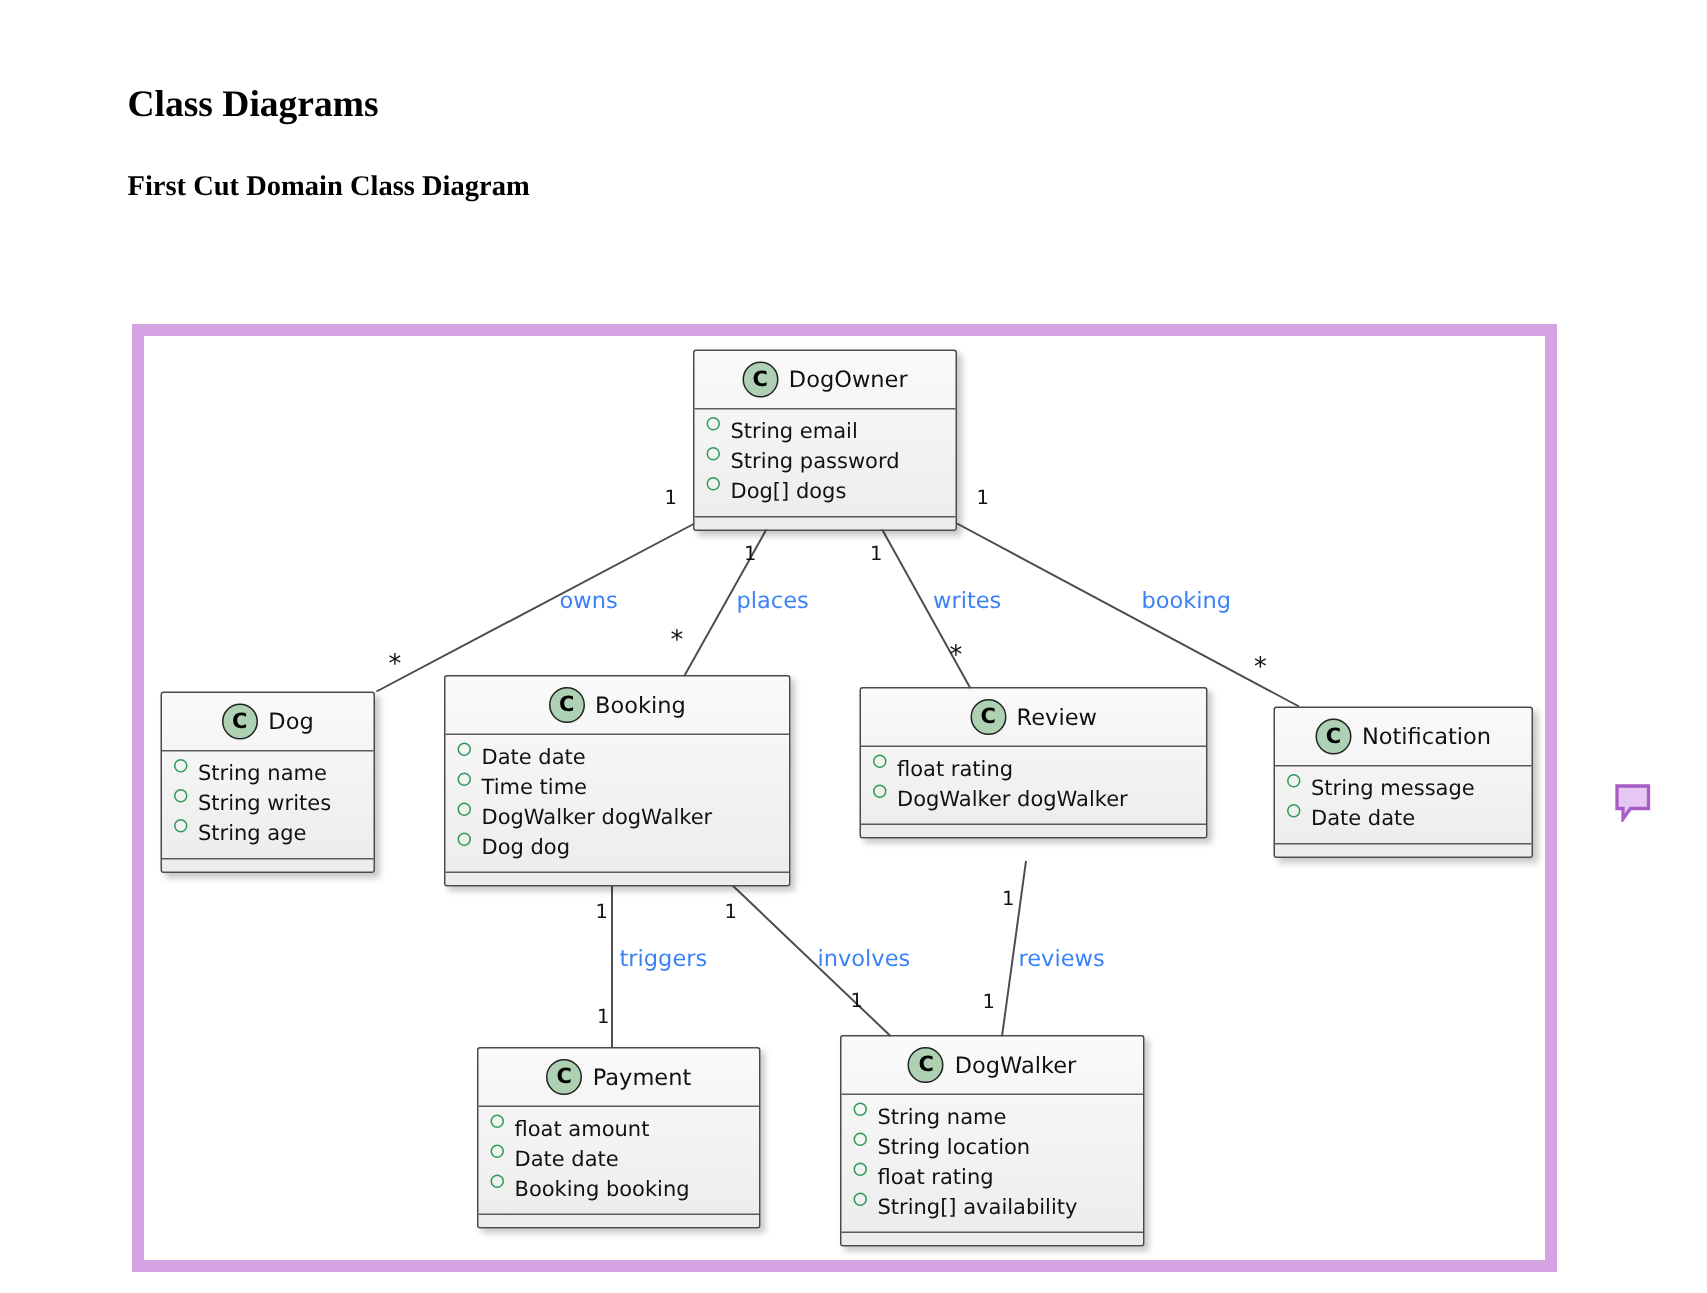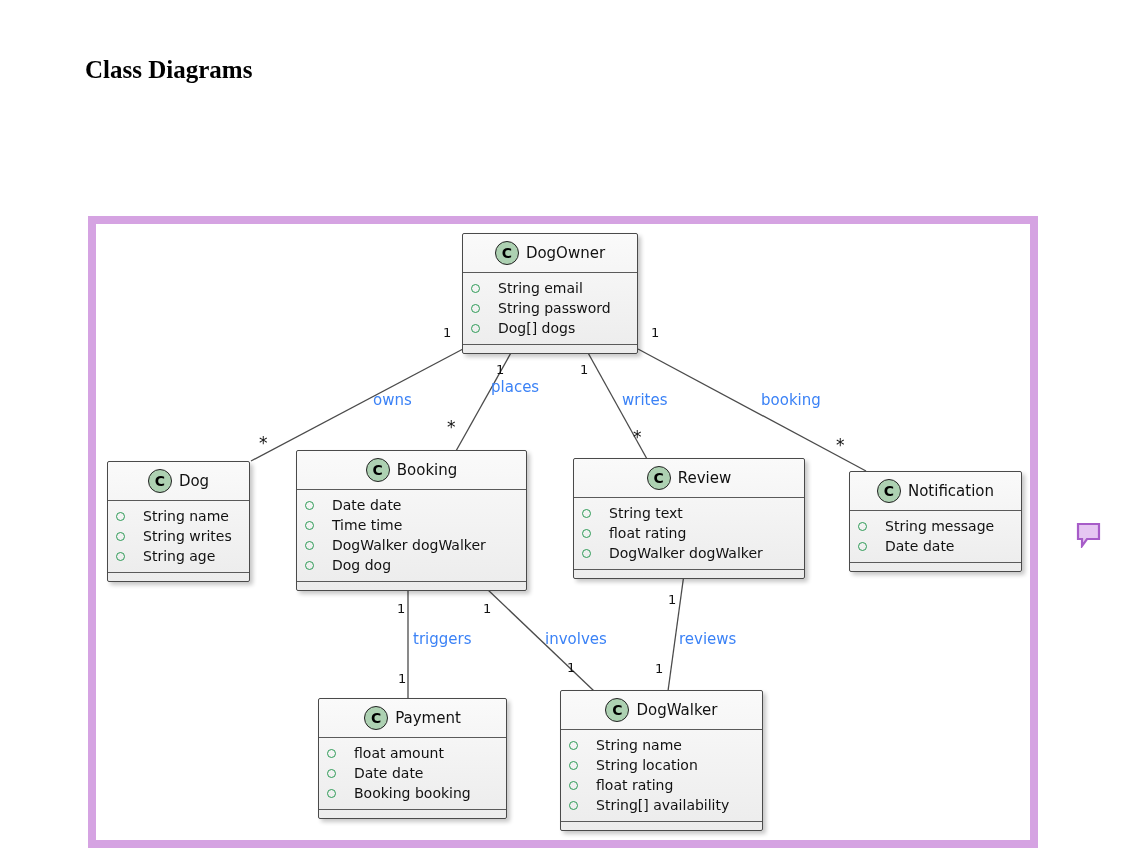--- a/index.html
+++ b/index.html
@@ -31,37 +31,38 @@
     border-bottom:1px solid #5a5a5a;
   }
   .c-circle{
     display:inline-flex;align-items:center;justify-content:center;
     width:22px;height:22px;border-radius:50%;
     background:#add1b2;border:1px solid #222;
     font-weight:bold;font-size:14px;color:#000;flex:0 0 auto;
   }
   .uml-name{font-size:15px;color:#111;text-align:center;}
   .uml-attrs{padding:5px 8px 6px 8px;}
-  .attr{display:flex;align-items:center;gap:18px;line-height:20px;font-size:14px;white-space:nowrap;}
+  .attr{display:flex;gap:7px;line-height:20px;font-size:14px;white-space:nowrap;}
   .dot{
     display:inline-block;width:7px;height:7px;border-radius:50%;
     border:1.6px solid #2e9b57;background:transparent;flex:0 0 auto;
   }
   .uml-empty{height:8px;border-top:1px solid #5a5a5a;}
   .edge-label{position:absolute;font-size:15px;color:#3b82f6;white-space:nowrap;}
   .mult{position:absolute;font-size:13px;color:#111;white-space:nowrap;}
   .mult.star{font-size:17px;line-height:10px;}
   .comment-marker{position:absolute;left:1076px;top:474px;width:26px;height:26px;cursor:pointer;}
 </style>
 </head>
 <body>
 
 <div class="canvas">
 
   <h1 class="doc-h1">Class Diagrams</h1>
+  <h2 class="doc-h2">First Cut Domain Class Diagram</h2>
 
   <div class="frame"></div>
 
   <svg class="edges" viewBox="0 0 1138 862">
     <line x1="463" y1="301" x2="251" y2="413" stroke="#4b4b4b" stroke-width="1.3"></line>
     <line x1="512" y1="303" x2="456" y2="403" stroke="#4b4b4b" stroke-width="1.3"></line>
     <line x1="587" y1="303" x2="647" y2="411" stroke="#4b4b4b" stroke-width="1.3"></line>
     <line x1="638" y1="301" x2="866" y2="423" stroke="#4b4b4b" stroke-width="1.3"></line>
     <line x1="408" y1="540" x2="408" y2="650" stroke="#4b4b4b" stroke-width="1.3"></line>
     <line x1="487" y1="541" x2="594" y2="643" stroke="#4b4b4b" stroke-width="1.3"></line>
@@ -139,24 +140,20 @@
   </div>
 
   <div class="uml-class" style="left:573px;top:410px;width:232px;">
     <div class="uml-head">
       <span class="c-circle">C</span>
       <span class="uml-name">Review</span>
     </div>
     <div class="uml-attrs">
       <div class="attr">
           <span class="dot"></span>
-          <span>String text</span>
-        </div>
-      <div class="attr">
-          <span class="dot"></span>
           <span>float rating</span>
         </div>
       <div class="attr">
           <span class="dot"></span>
           <span>DogWalker dogWalker</span>
         </div>
     </div>
     <div class="uml-empty"></div>
   </div>
 
@@ -220,21 +217,21 @@
         </div>
       <div class="attr">
           <span class="dot"></span>
           <span>String[] availability</span>
         </div>
     </div>
     <div class="uml-empty"></div>
   </div>
 
   <div class="edge-label" style="left:373px;top:343px;">owns</div>
-  <div class="edge-label" style="left:491px;top:330px;text-align:center;">places</div>
+  <div class="edge-label" style="left:491px;top:343px;text-align:center;">places</div>
   <div class="edge-label" style="left:622px;top:343px;">writes</div>
   <div class="edge-label" style="left:761px;top:343px;">booking</div>
   <div class="edge-label" style="left:413px;top:582px;">triggers</div>
   <div class="edge-label" style="left:545px;top:582px;">involves</div>
   <div class="edge-label" style="left:679px;top:582px;">reviews</div>
 
   <div class="mult" style="left:443px;top:277px;">1</div>
   <div class="mult star" style="left:259px;top:390px;">*</div>
   <div class="mult" style="left:496px;top:314px;">1</div>
   <div class="mult star" style="left:447px;top:374px;">*</div>

